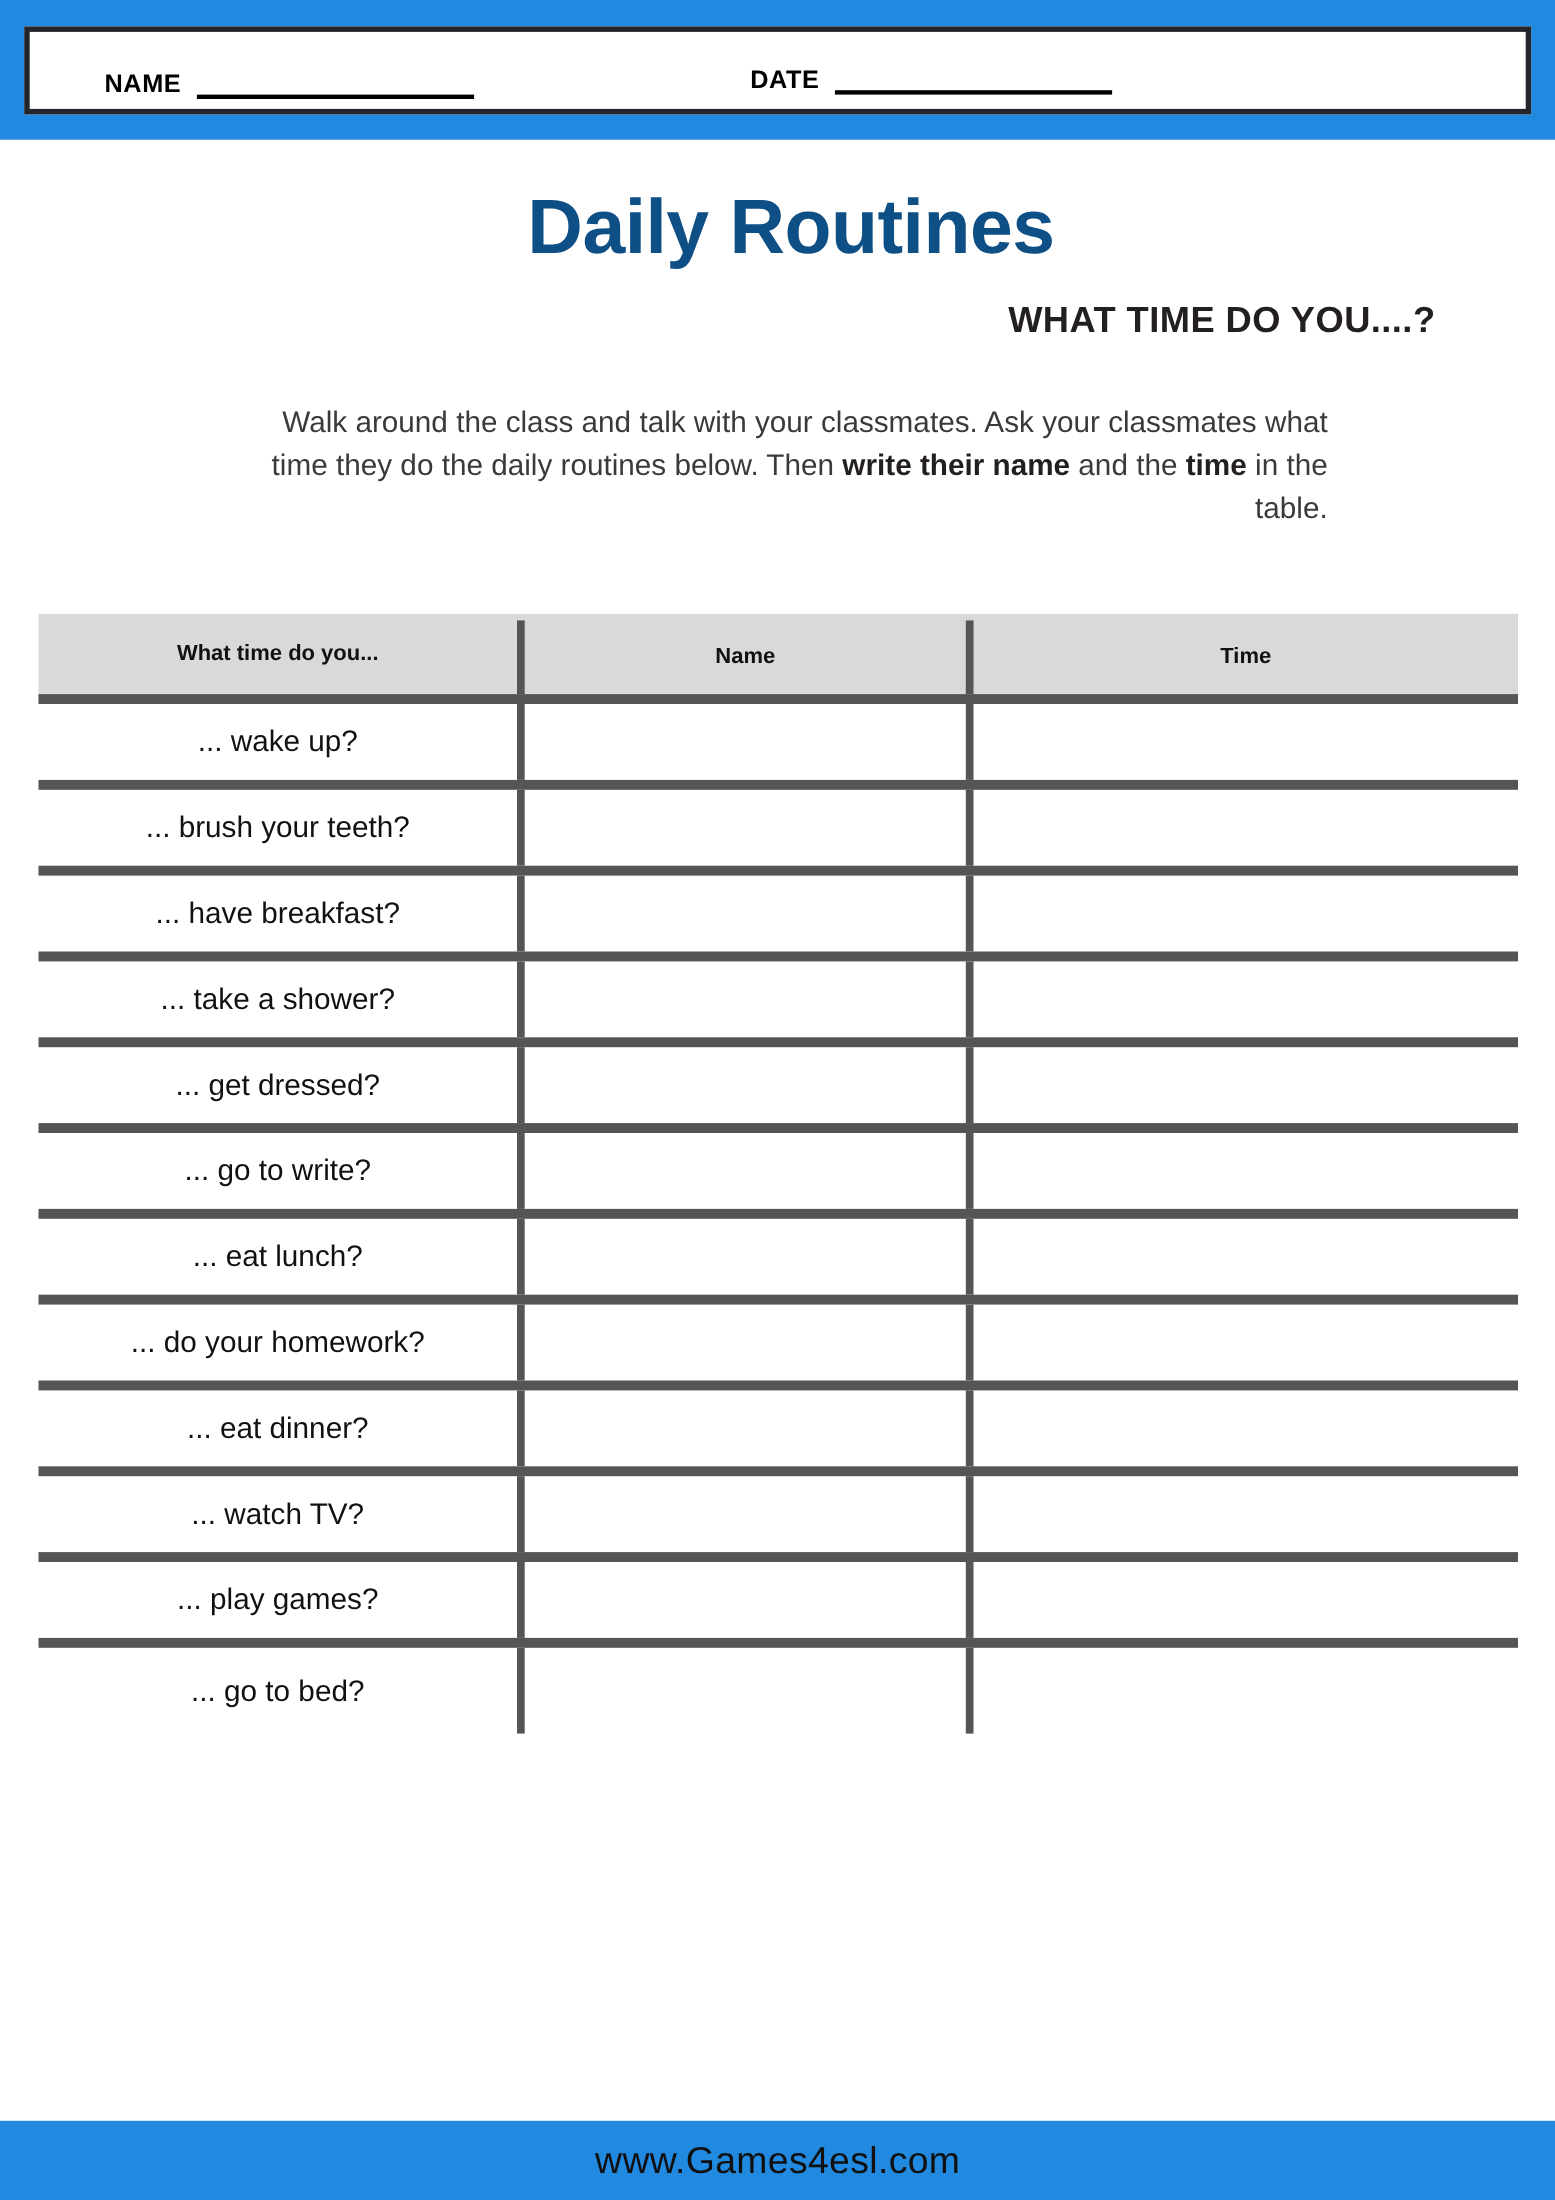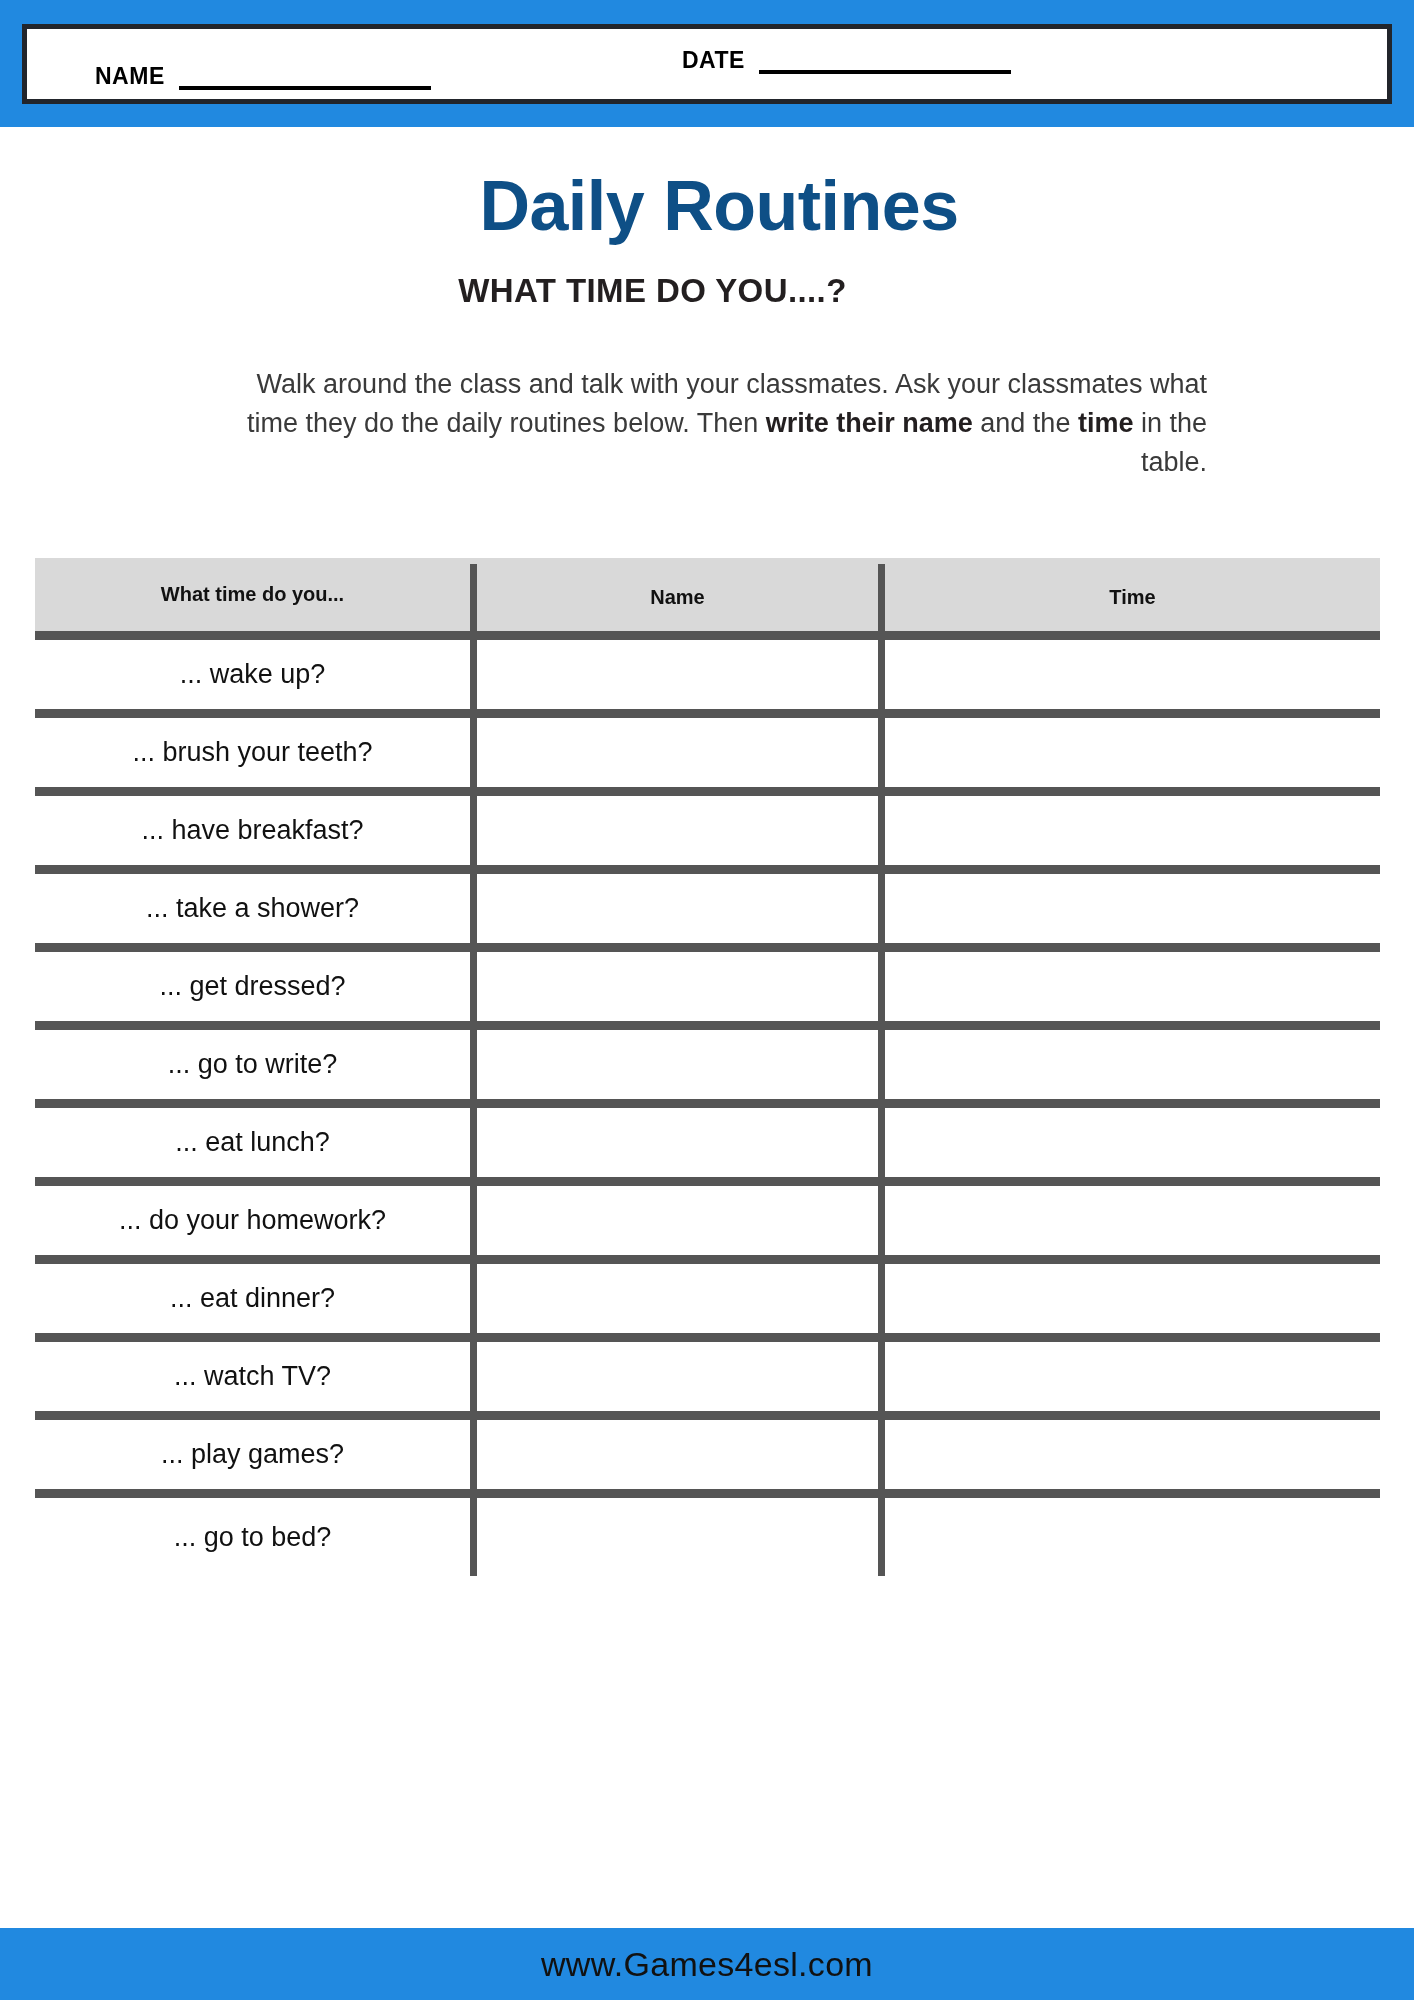--- a/index.html
+++ b/index.html
@@ -35,21 +35,21 @@
     border: 5px solid #22252b;
     box-sizing: border-box;
   }
   .field {
     position: absolute;
     display: flex;
     align-items: flex-end;
     gap: 14px;
   }
   .field-name { left: 68px; top: 36px; }
-  .field-date { left: 655px; top: 20px; }
+  .field-date { left: 655px; top: 32px; }
   .field-label {
     font-size: 23px;
     font-weight: 700;
     letter-spacing: 0.5px;
     color: #000000;
     line-height: 1;
     padding-bottom: 2px;
   }
   .field-line {
     display: inline-block;
@@ -69,21 +69,21 @@
     font-weight: 700;
     color: #0e4f86;
     letter-spacing: -0.5px;
     line-height: 1.05;
   }
   .subtitle {
     position: absolute;
     left: 0;
     top: 272px;
     width: 1305px;
-    text-align: center;
+    text-align: right;
     font-size: 33px;
     font-weight: 700;
     color: #231f20;
     letter-spacing: 0.4px;
   }
 
   
   .instructions {
     position: absolute;
     left: 207px;

